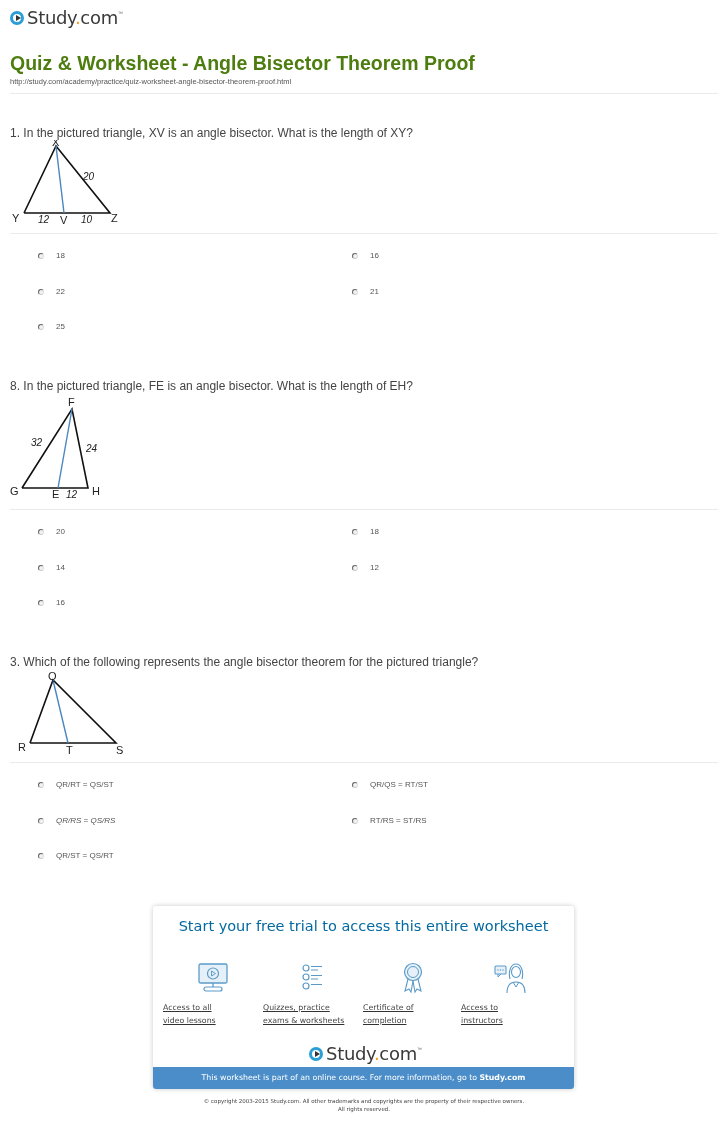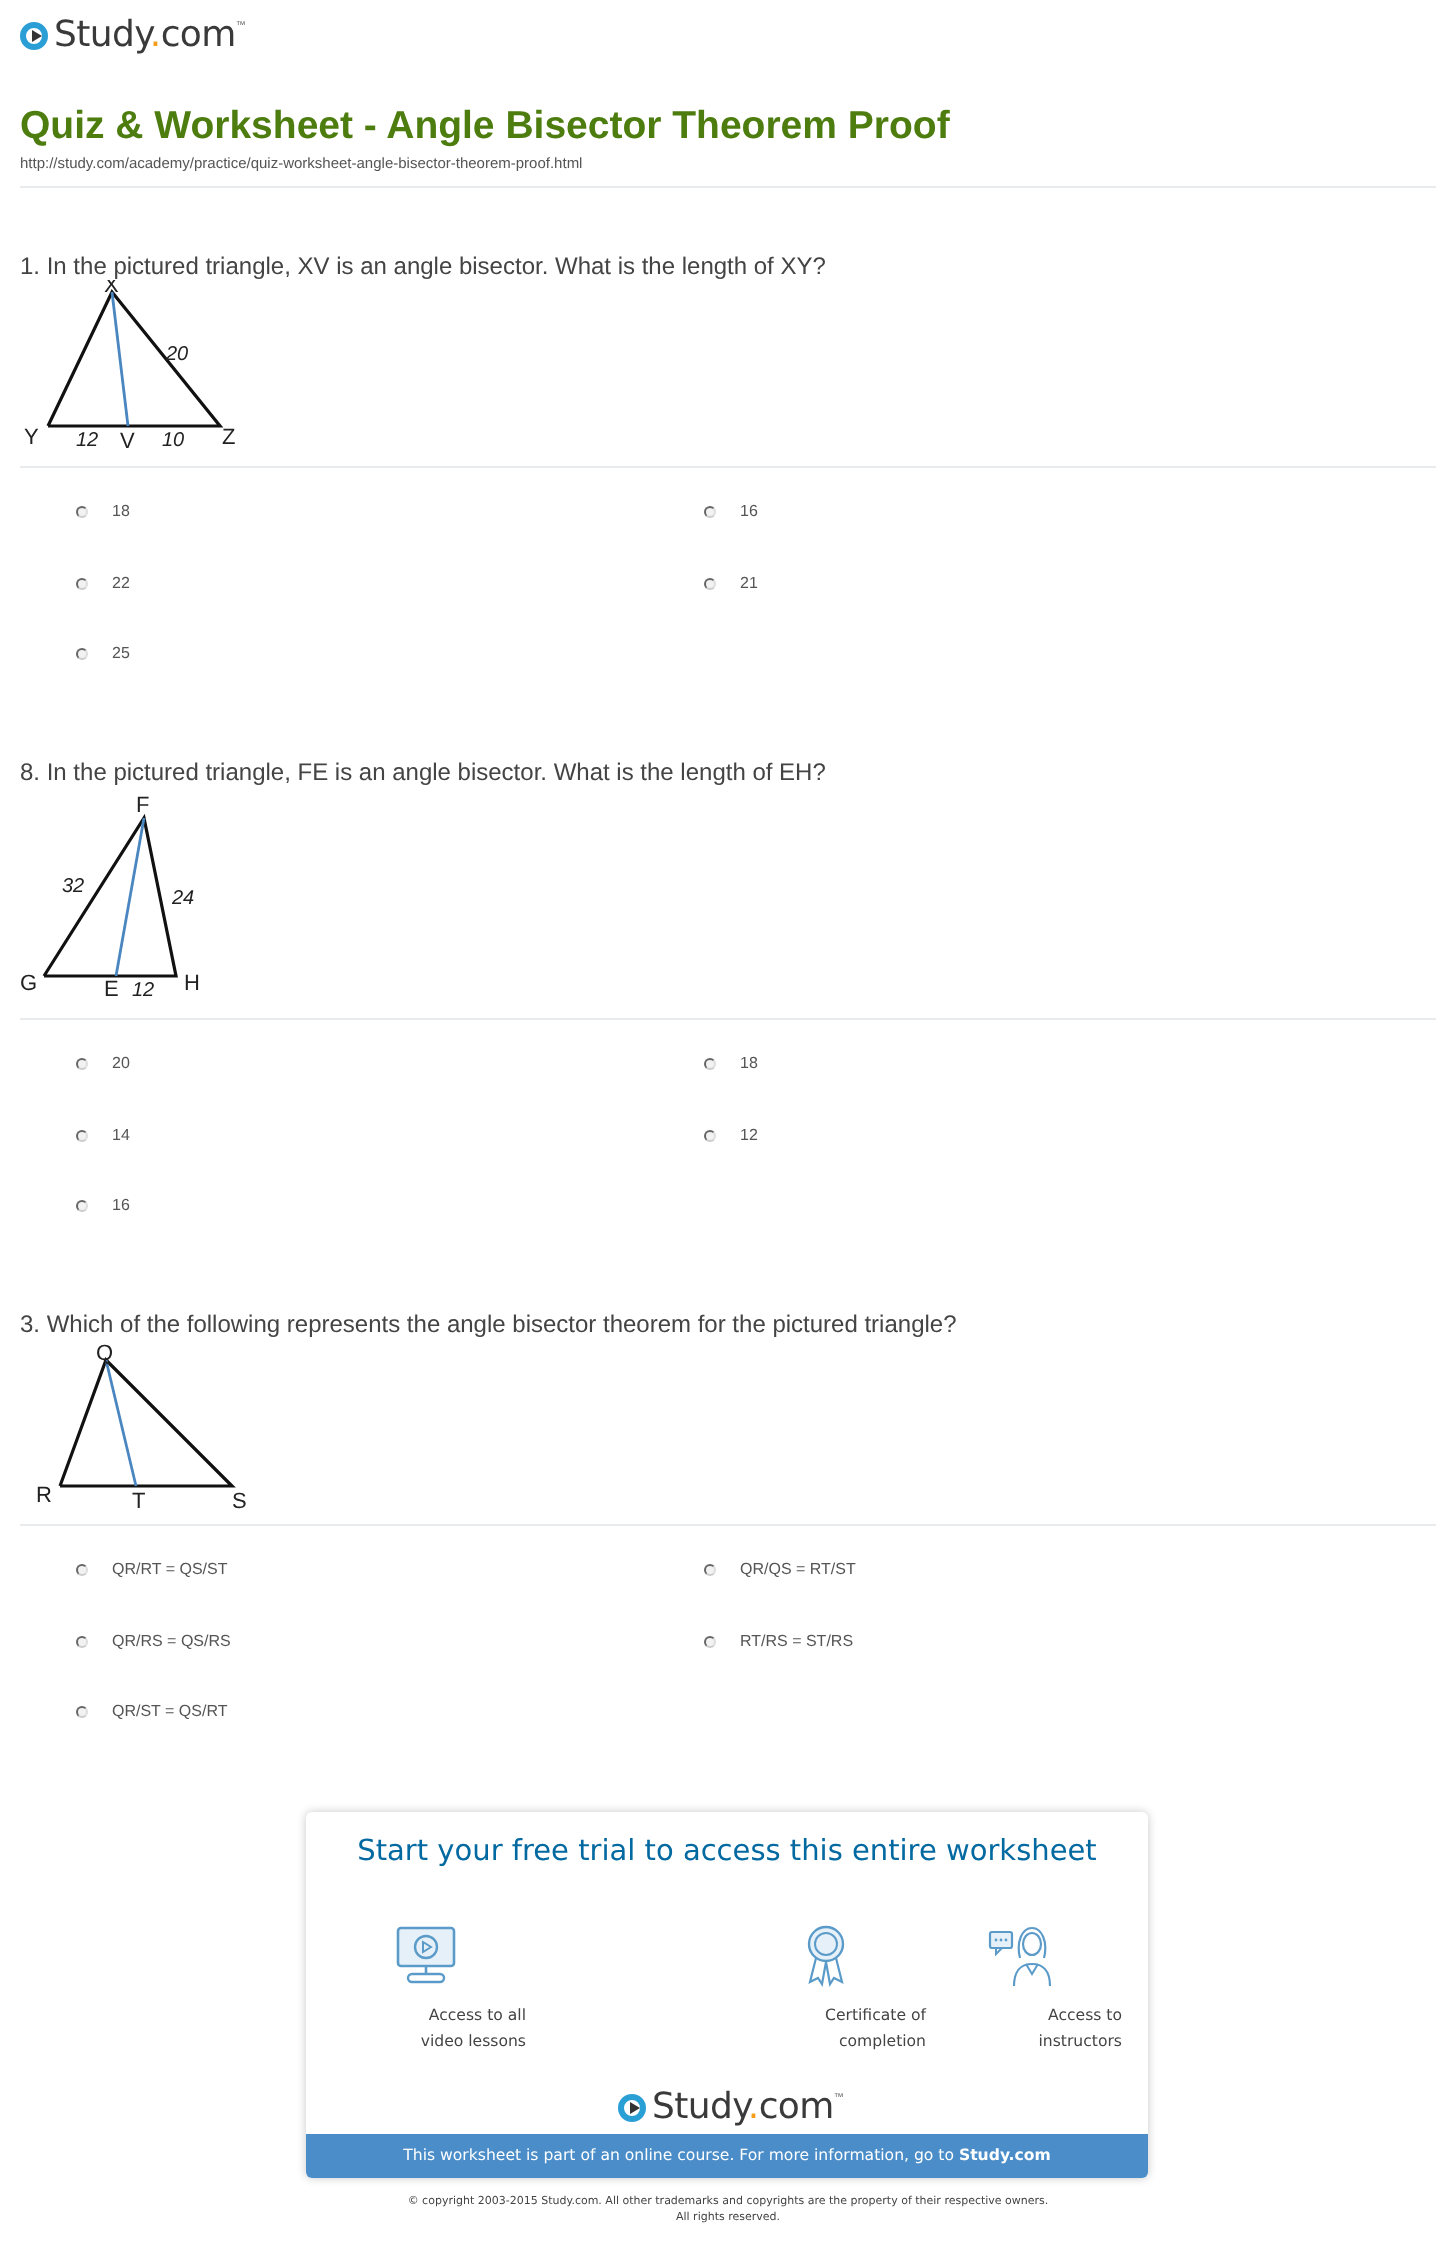--- a/index.html
+++ b/index.html
@@ -21,21 +21,21 @@
   .figure { position: absolute; }
   .figure text { font-family: "Liberation Sans", sans-serif; font-size: 11px; fill: #222; }
   .figure text.num { font-style: italic; font-size: 10px; }
 
   .option { position: absolute; display: flex; align-items: center; font-size: 8px; color: #555; white-space: nowrap; text-align: right; }
   .radio { width: 6px; height: 6px; border-radius: 50%; border: 1.4px solid #666; border-right-color: #ddd; border-bottom-color: #ccc; margin-right: 12px; background: #f2f2f2; }
 
   .promo { position: absolute; left: 153px; top: 906px; width: 421px; height: 183px; background: #fff; border-radius: 3px; box-shadow: 0 0 5px rgba(0,0,0,0.22); overflow: hidden; }
   .promo-title { position: absolute; left: 0; right: 0; top: 12px; text-align: center; font-family: "DejaVu Sans", sans-serif; font-size: 14.5px; color: #0369a1; }
   .promo-sub { position: absolute; left: 0; right: 0; top: 33px; text-align: center; font-family: "DejaVu Sans", sans-serif; font-size: 7.5px; color: #333; }
-  .feature { position: absolute; top: 55px; width: 100px; text-align: right; }
+  .feature { position: absolute; top: 55px; width: 100px; text-align: left; text-decoration: underline; }
   .feature svg { display: block; margin: 0 auto; }
   .feature .lbl { margin-top: 6px; font-family: "DejaVu Sans", sans-serif; font-size: 7.8px; line-height: 13px; color: #444; }
   .promo .logo { left: 156px; top: 137px; }
   .promo-bar { position: absolute; left: 0; right: 0; bottom: 0; height: 22px; background: #4a8dc8; color: #fff; font-family: "DejaVu Sans", sans-serif; font-size: 7.8px; text-align: center; line-height: 22px; }
   .promo-bar b { font-weight: bold; }
 
   .copyright { position: absolute; left: 0; right: 0; top: 1097px; text-align: center; font-family: "DejaVu Sans", sans-serif; font-size: 5.5px; color: #444; line-height: 8px; }
 </style>
 </head>
 <body>
@@ -132,21 +132,21 @@
 <div class="rule" style="top:762px;"></div>
 
 <div class="option" style="left:38px; top:780px;">
     <span class="radio"></span>
     <span>QR/RT = QS/ST</span>
   </div>
 <div class="option" style="left:352px; top:780px;">
     <span class="radio"></span>
     <span>QR/QS = RT/ST</span>
   </div>
-<div class="option" style="left:38px; top:816px;">
+<div class="option" style="left:38px; top:816px;font-style:italic;">
     <span class="radio"></span>
     <span>QR/RS = QS/RS</span>
   </div>
 <div class="option" style="left:352px; top:816px;">
     <span class="radio"></span>
     <span>RT/RS = ST/RS</span>
   </div>
 <div class="option" style="left:38px; top:851px;">
     <span class="radio"></span>
     <span>QR/ST = QS/RT</span>
@@ -159,20 +159,33 @@
     <svg width="34" height="34" viewBox="0 0 34 34">
       <rect x="3" y="3" width="28" height="19" rx="1.5" fill="#e6f0f8" stroke="#5b9bc9" stroke-width="1.3"></rect>
       <circle cx="17" cy="12.5" r="5.5" fill="none" stroke="#5b9bc9" stroke-width="1.2"></circle>
       <path d="M15.5 10 L19.5 12.5 L15.5 15 Z" fill="none" stroke="#5b9bc9" stroke-width="1"></path>
       <line x1="17" y1="22" x2="17" y2="26" stroke="#5b9bc9" stroke-width="1.3"></line>
       <rect x="8" y="26" width="18" height="4" rx="2" fill="none" stroke="#5b9bc9" stroke-width="1.2"></rect>
     </svg>
     <div class="lbl"><span>Access to all</span><br><span>video lessons</span></div>
   </div>
 
+  <div class="feature" style="left:110px;">
+    <svg width="34" height="34" viewBox="0 0 34 34">
+      <circle cx="10" cy="7" r="3" fill="none" stroke="#5b9bc9" stroke-width="1.2"></circle>
+      <circle cx="10" cy="16" r="3" fill="none" stroke="#5b9bc9" stroke-width="1.2"></circle>
+      <circle cx="10" cy="25" r="3" fill="none" stroke="#5b9bc9" stroke-width="1.2"></circle>
+      <line x1="15" y1="5.5" x2="26" y2="5.5" stroke="#5b9bc9" stroke-width="1.2"></line>
+      <line x1="15" y1="9" x2="22" y2="9" stroke="#5b9bc9" stroke-width="1.2"></line>
+      <line x1="15" y1="14.5" x2="26" y2="14.5" stroke="#5b9bc9" stroke-width="1.2"></line>
+      <line x1="15" y1="18" x2="22" y2="18" stroke="#5b9bc9" stroke-width="1.2"></line>
+      <line x1="15" y1="23.5" x2="26" y2="23.5" stroke="#5b9bc9" stroke-width="1.2"></line>
+    </svg>
+    <div class="lbl"><span>Quizzes, practice</span><br><span>exams &amp; worksheets</span></div>
+  </div>
 
   <div class="feature" style="left:210px;">
     <svg width="34" height="34" viewBox="0 0 34 34">
       <circle cx="17" cy="11" r="8.5" fill="#e6f0f8" stroke="#5b9bc9" stroke-width="1.2"></circle>
       <circle cx="17" cy="11" r="5.5" fill="none" stroke="#5b9bc9" stroke-width="1"></circle>
       <path d="M12 18 L9 30 L13 28 L15 31 L17 20" fill="none" stroke="#5b9bc9" stroke-width="1.1"></path>
       <path d="M22 18 L25 30 L21 28 L19 31 L17 20" fill="none" stroke="#5b9bc9" stroke-width="1.1"></path>
     </svg>
     <div class="lbl"><span>Certificate of</span><br><span>completion</span></div>
   </div>

